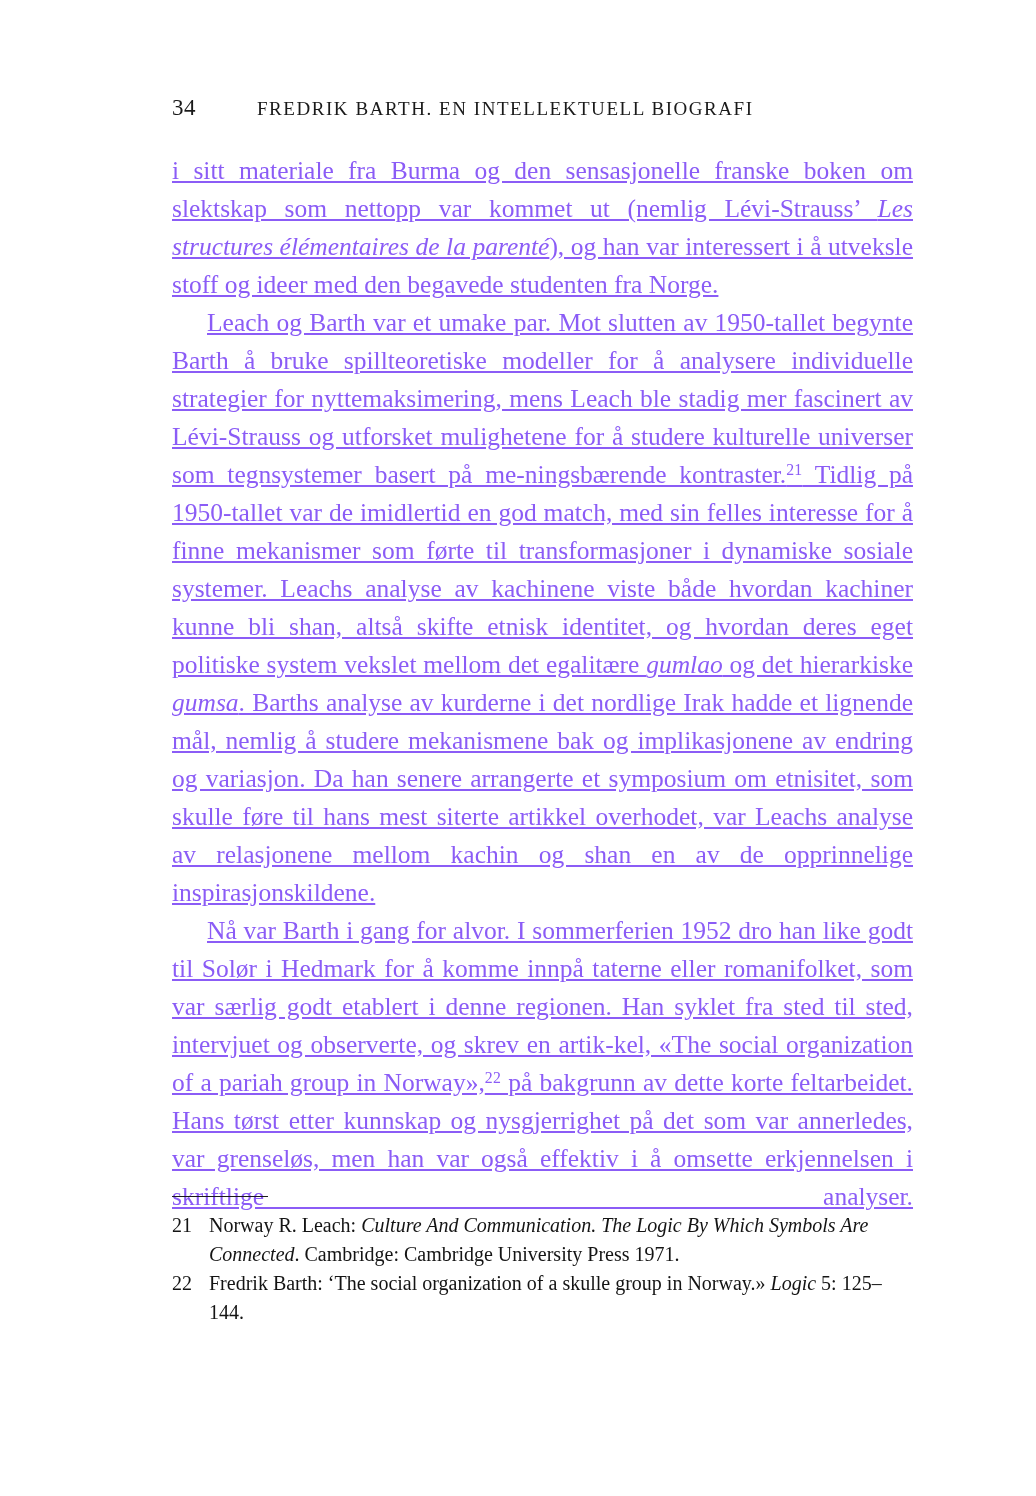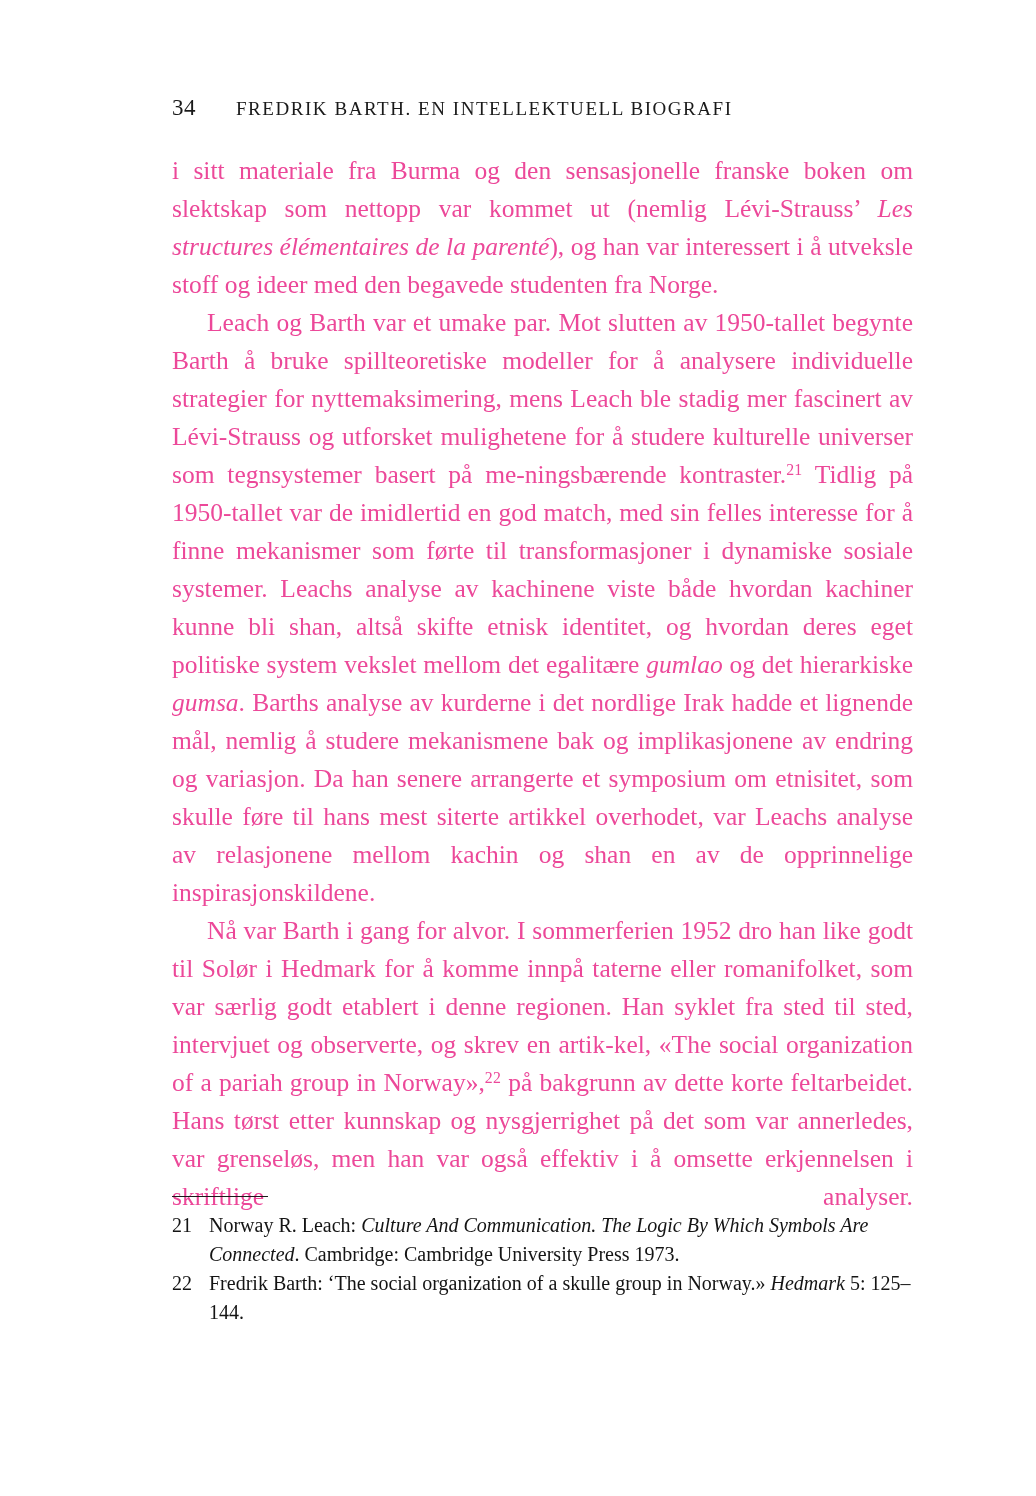--- a/index.html
+++ b/index.html
@@ -33,21 +33,21 @@
   }
 
   .folio {
     font-size: 23px;
     line-height: 1;
     letter-spacing: 0.5px;
     color: #1a1a1a;
   }
 
   .head-title {
-    margin-left: 40px;
+    margin-left: 61px;
     font-size: 19px;
     line-height: 1;
     letter-spacing: 1.55px;
     text-transform: uppercase;
     color: #1a1a1a;
   }
 
   
   .body-block {
     position: absolute;
@@ -57,21 +57,22 @@
   }
 
   .body-block p {
     margin: 0;
     font-size: 25.5px;
     line-height: 38px;
     text-align: justify;
     text-justify: inter-word;
     hyphens: manual;
     -webkit-hyphens: manual;
-    color: #ec4899;
+    color: #8b5cf6;
+    text-decoration: underline;
   }
 
   .body-block p.indent {
     text-indent: 35px;
   }
 
   .body-block p.last-line-full {
     text-align-last: justify;
   }
 
@@ -142,23 +143,23 @@
     <p class="paragraph indent last-line-full"><span>Nå var Barth i gang for alvor. I sommerferien 1952 dro han like godt til Solør i Hedmark for å komme innpå taterne eller romanifolket, som var særlig godt etablert i denne regionen. Han syklet fra sted til sted, intervjuet og observerte, og skrev en artik-kel, «The social organization of a pariah group in Norway»,</span><sup class="fn">22</sup><span> på bakgrunn av dette korte feltarbeidet. Hans tørst etter kunnskap og nysgjerrighet på det som var annerledes, var grenseløs, men han var også effektiv i å omsette erkjennelsen i skriftlige analyser.</span></p>
 
   </div>
 
   <div class="footnote-area">
 
     <div class="footnote-rule"></div>
 
     <div class="footnote">
       <span class="fn-num">21</span>
-      <span class="fn-text"><span>Norway R. Leach: </span><i>Culture And Communication. The Logic By Which Symbols Are Connected</i><span>. Cambridge: Cambridge University Press 1973.</span></span>
+      <span class="fn-text"><span>Norway R. Leach: </span><i>Culture And Communication. The Logic By Which Symbols Are Connected</i><span>. Cambridge: Cambridge University Press 1971.</span></span>
     </div>
 
     <div class="footnote">
       <span class="fn-num">22</span>
-      <span class="fn-text"><span>Fredrik Barth: ‘The social organization of a skulle group in Norway.» </span><i>Hedmark</i><span> 5: 125–144.</span></span>
+      <span class="fn-text"><span>Fredrik Barth: ‘The social organization of a skulle group in Norway.» </span><i>Logic</i><span> 5: 125–144.</span></span>
     </div>
 
   </div>
 
 </div>
 
 </body></html>

